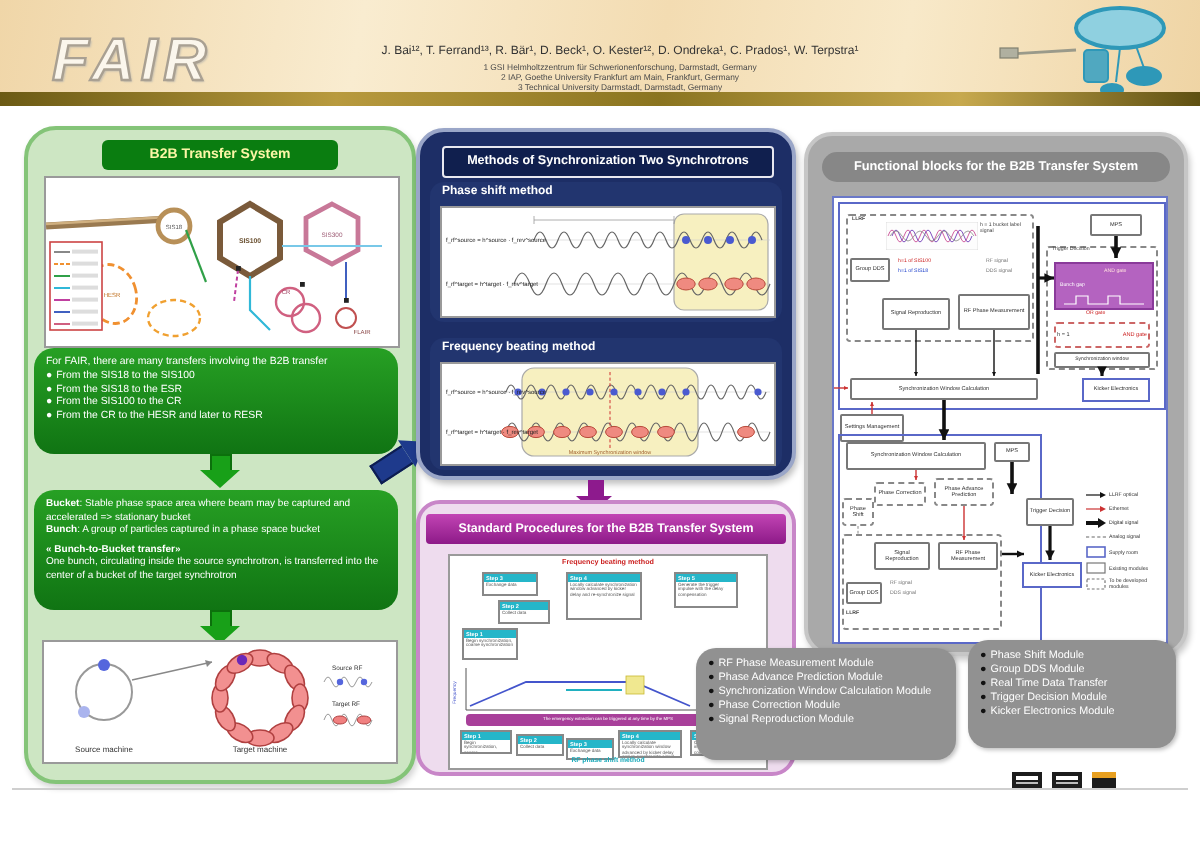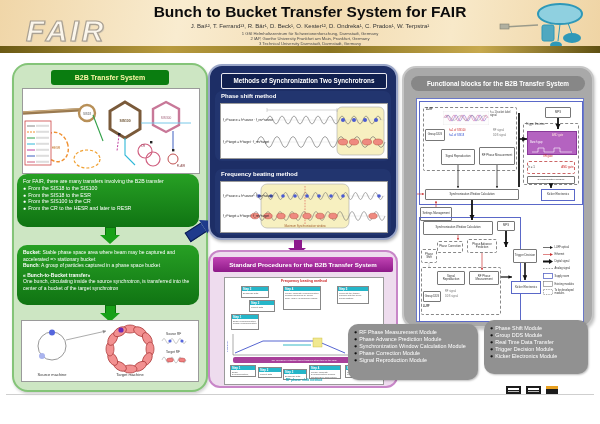--- a/index.html
+++ b/index.html
@@ -91,21 +91,20 @@
   .logo{position:absolute;top:386px;height:8px;}
   .logo-dark{background:#1c1c1c;}
 </style>
 </head>
 <body>
 
 <div class="poster">
 
   <div class="abs hdr">
     <div class="abs fair-logo">FAIR</div>
-    <div class="abs ttl">Bunch to Bucket Transfer System for FAIR</div>
     <div class="abs auth">J. Bai¹², T. Ferrand¹³, R. Bär¹,  D. Beck¹,  O. Kester¹², D. Ondreka¹,  C. Prados¹, W. Terpstra¹</div>
     <div class="abs affil" style="top:31px;">1 GSI Helmholtzzentrum für Schwerionenforschung, Darmstadt, Germany</div>
     <div class="abs affil" style="top:36px;">2 IAP, Goethe University Frankfurt am Main, Frankfurt, Germany</div>
     <div class="abs affil" style="top:41px;">3 Technical University Darmstadt, Darmstadt, Germany</div>
     <svg class="abs" style="left:498px;top:1px;" width="96" height="48" viewBox="0 0 96 48">
       <line x1="6" y1="26" x2="40" y2="24" stroke="#9a9a8a" stroke-width="1.4"></line>
       <rect x="2" y="23" width="9" height="5" fill="#b0b0a0" stroke="#808070" stroke-width="0.6"></rect>
       <ellipse cx="62" cy="13" rx="22" ry="10" fill="#8fd0e0" stroke="#2e98b8" stroke-width="2"></ellipse>
       <rect x="44" y="24" width="12" height="16" rx="2" fill="#50a8c0" stroke="#2e98b8" stroke-width="1"></rect>
       <ellipse cx="74" cy="37" rx="9" ry="5" fill="#2e98b8"></ellipse>

